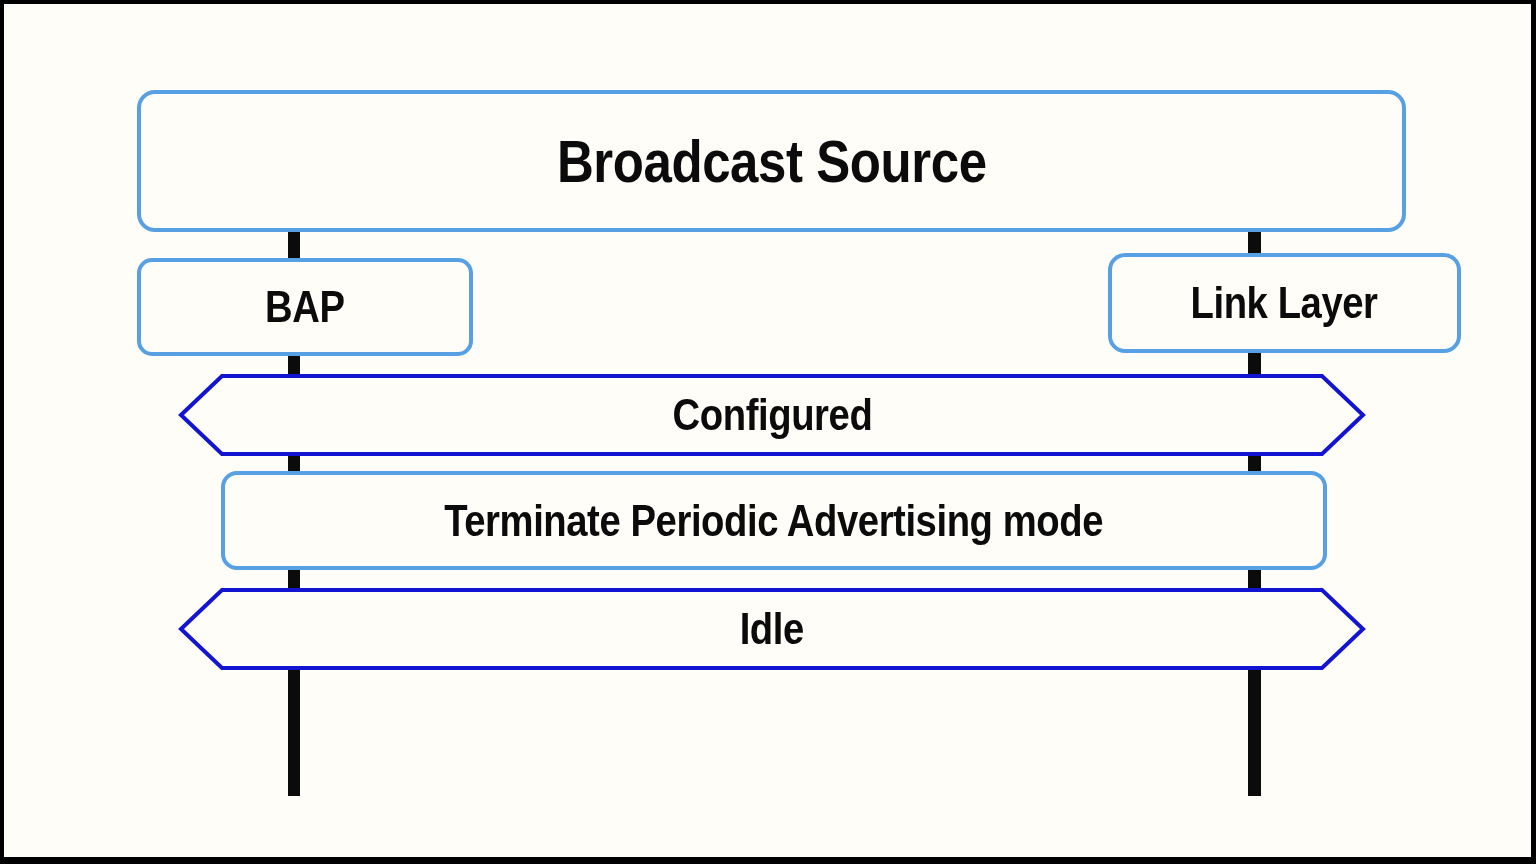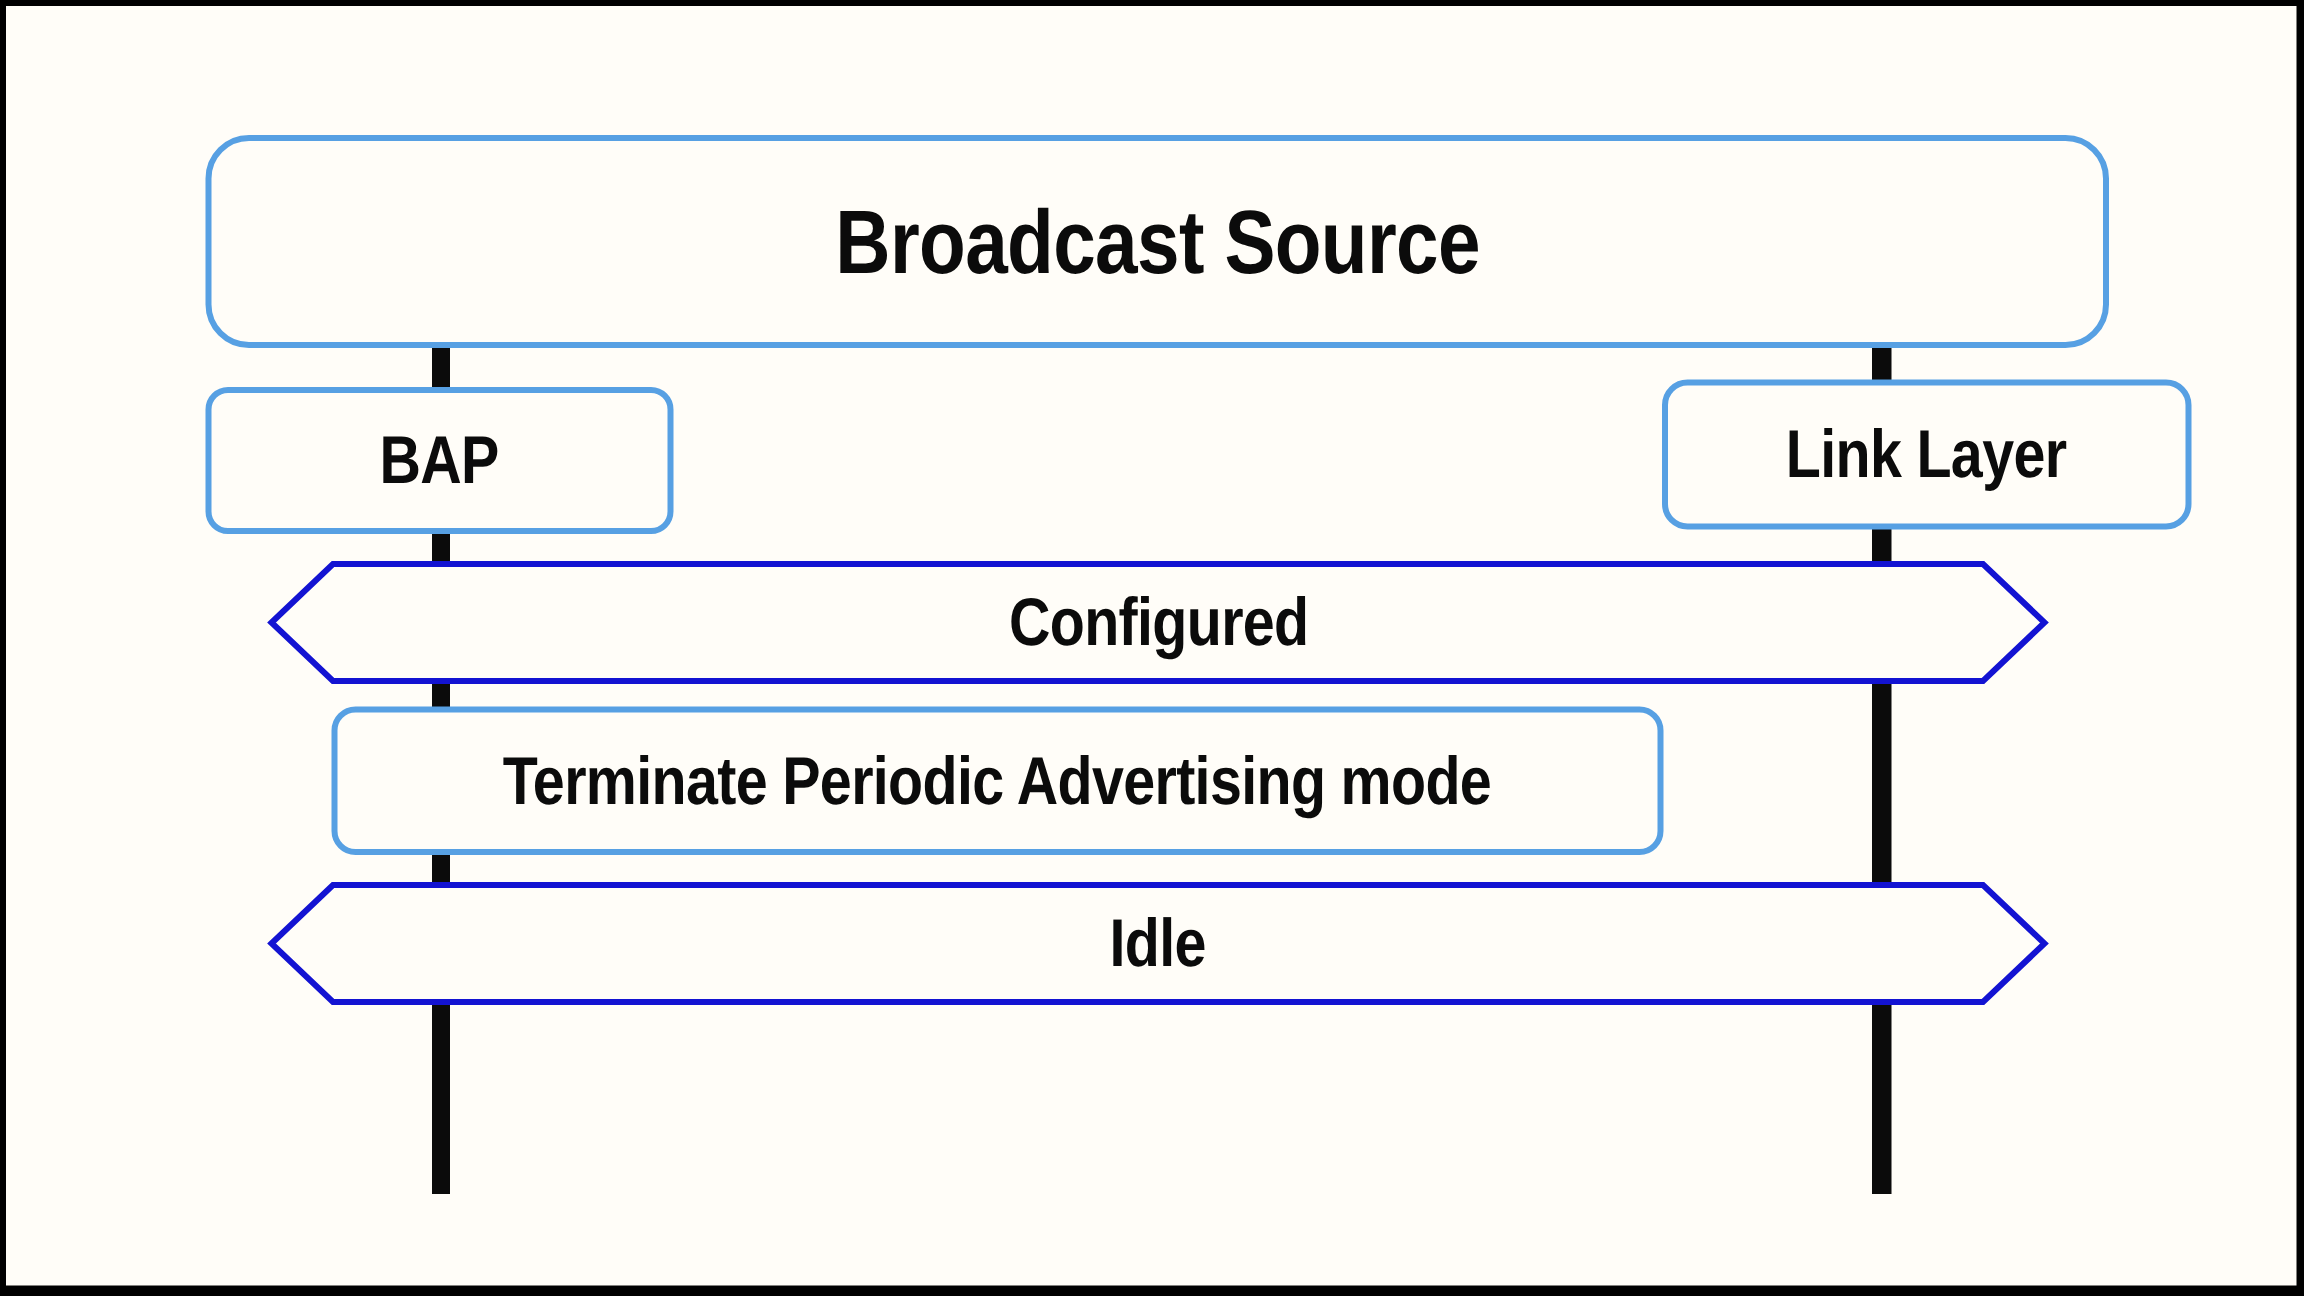--- a/index.html
+++ b/index.html
@@ -39,24 +39,24 @@
 
   .bluebox {
     position: absolute;
     z-index: 2;
     background: var(--background, #FFFDF8);
     border: 4px solid var(--box-border, #57A0E3);
     display: flex;
     align-items: center;
     justify-content: center;
   }
-  .title-box     { left: 133px;  top: 86px;  width: 1269px; height: 142px; border-radius: 29px; }
-  .bap-box       { left: 133px;  top: 254px; width: 312px;  height: 98px;  border-radius: 15px; }
+  .title-box     { left: 133px;  top: 86px;  width: 1269px; height: 142px; border-radius: 18px; }
+  .bap-box       { left: 133px;  top: 254px; width: 336px;  height: 98px;  border-radius: 15px; }
   .link-box      { left: 1104px; top: 249px; width: 353px;  height: 100px; border-radius: 17px; }
-  .terminate-box { left: 217px;  top: 467px; width: 888px; height: 99px;  border-radius: 16px; }
+  .terminate-box { left: 217px;  top: 467px; width: 1106px; height: 99px;  border-radius: 16px; }
 
   .label {
     display: inline-block;
     color: var(--text, #0B0B0B);
     font-weight: 700;
     letter-spacing: -0.5px;
     transform: scaleX(0.85);
     white-space: nowrap;
   }
   .title-label { font-size: 60px; }

